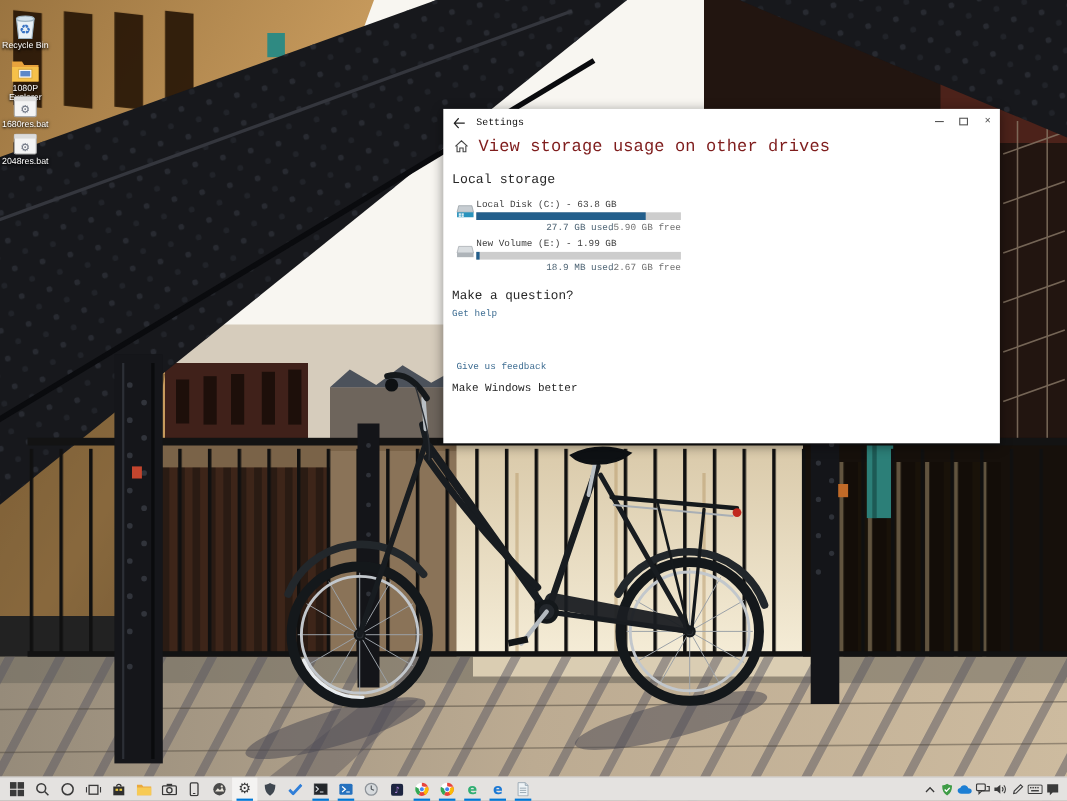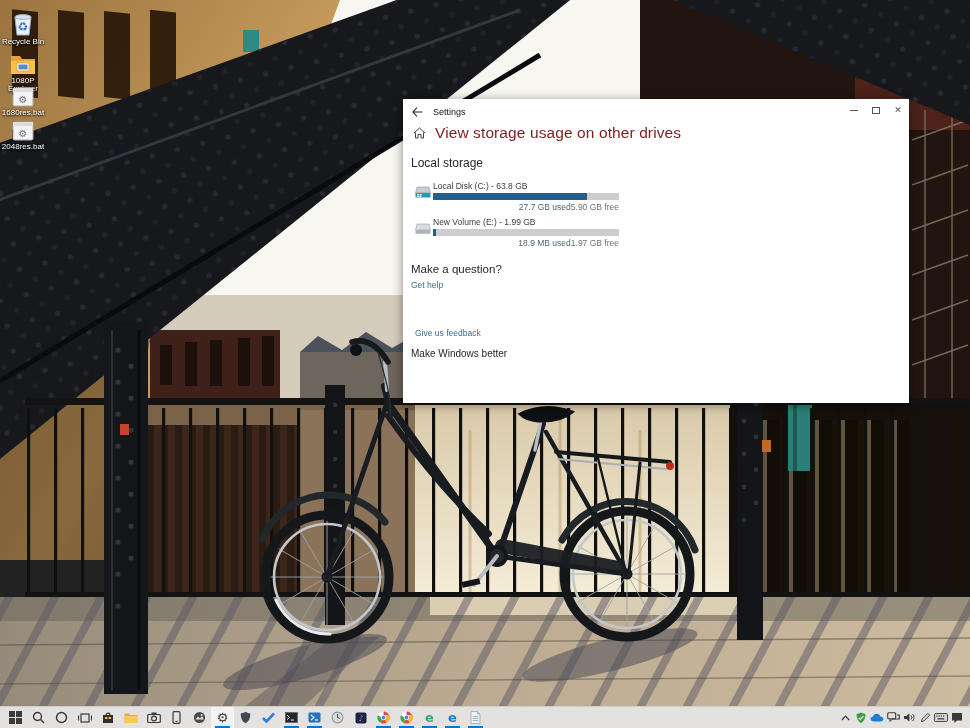--- a/index.html
+++ b/index.html
@@ -10,21 +10,21 @@
 
   
   .di{position:absolute;width:52px;text-align:center;z-index:2;cursor:pointer;}
   .di svg{display:block;margin:0 auto;}
   .di-label{margin-top:1px;font-size:8px;line-height:8px;color:#fff;
     text-shadow:0 1px 2px rgba(0,0,0,.95),0 0 3px rgba(0,0,0,.8);}
 
   
   .window{position:absolute;left:403px;top:99px;width:506px;height:304px;
     background:#fff;z-index:5;box-shadow:0 2px 10px rgba(0,0,0,.45);
-    color:#2b2b2b;}
+    color:#2b2b2b;font-family:Liberation Mono, monospace;}
   .titlebar{position:absolute;left:0;top:0;right:0;height:26px;display:flex;align-items:center;}
   .back-btn{width:28px;height:26px;display:flex;align-items:center;justify-content:center;cursor:pointer;}
   .win-title{font-size:9px;color:#111;margin-left:2px;}
   .win-controls{position:absolute;right:0;top:0;display:flex;height:22px;}
   .wc{width:22px;height:22px;display:flex;align-items:center;justify-content:center;cursor:pointer;}
   .min-glyph{width:8px;height:1px;background:#555;display:block;}
   .max-glyph{width:8px;height:7px;border:1px solid #555;display:block;}
   .close-glyph{font-size:9px;color:#555;line-height:9px;}
 
   .page-head{position:absolute;left:10px;top:25px;display:flex;align-items:center;}
@@ -392,21 +392,21 @@
         <polygon points="3,3 15,3 16.5,9 1.5,9" fill="#d9dde0" stroke="#9aa1a7" stroke-width=".6"></polygon>
         <rect x="1.5" y="9" width="15" height="3.8" fill="#aeb4b9"></rect>
       </svg>
       <div class="drive-body">
         <div class="drive-name">New Volume (E:) - 1.99 GB</div>
         <div class="bar">
           <div class="bar-fill" style="width: 1.5%;"></div>
         </div>
         <div class="drive-stats">
           <span class="used">18.9 MB used</span>
-          <span class="free">1.97 GB free</span>
+          <span class="free">2.67 GB free</span>
         </div>
       </div>
     </div>
 
     <div class="help-h">Make a question?</div>
     <a class="help-link">Get help</a>
     <div class="fb-h">Make Windows better</div>
     <a class="fb-link">Give us feedback</a>
   </div>
 

